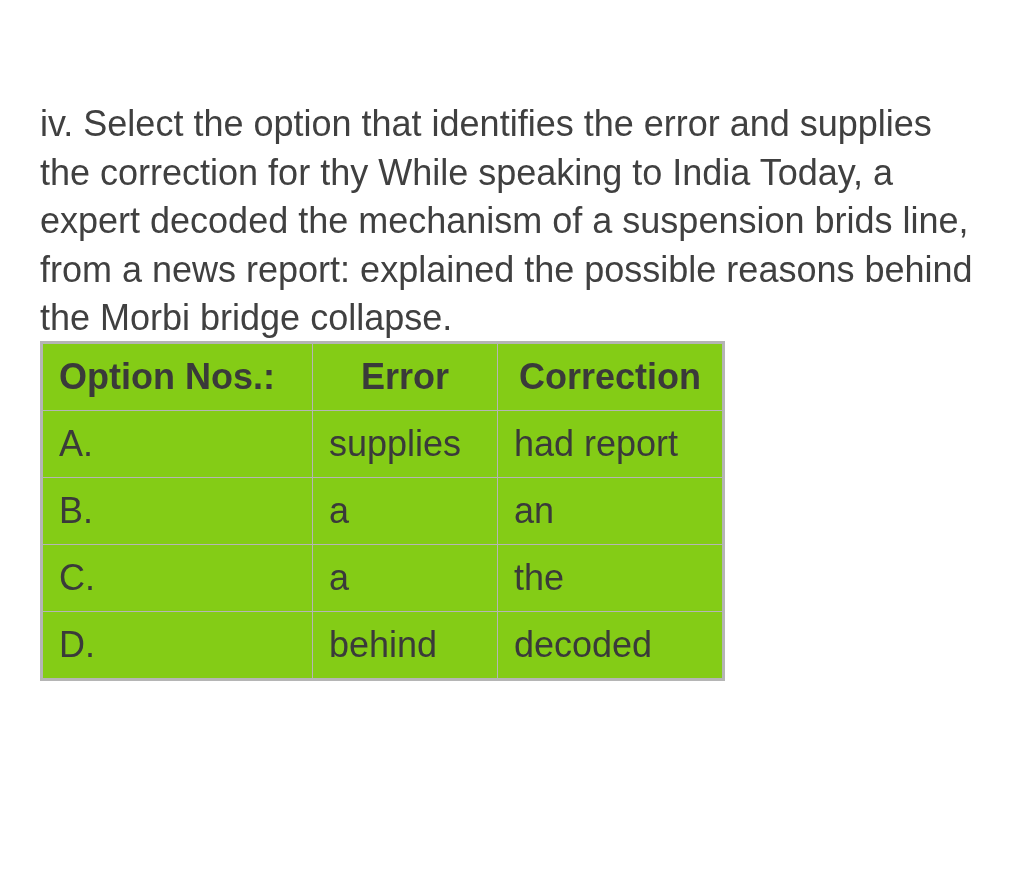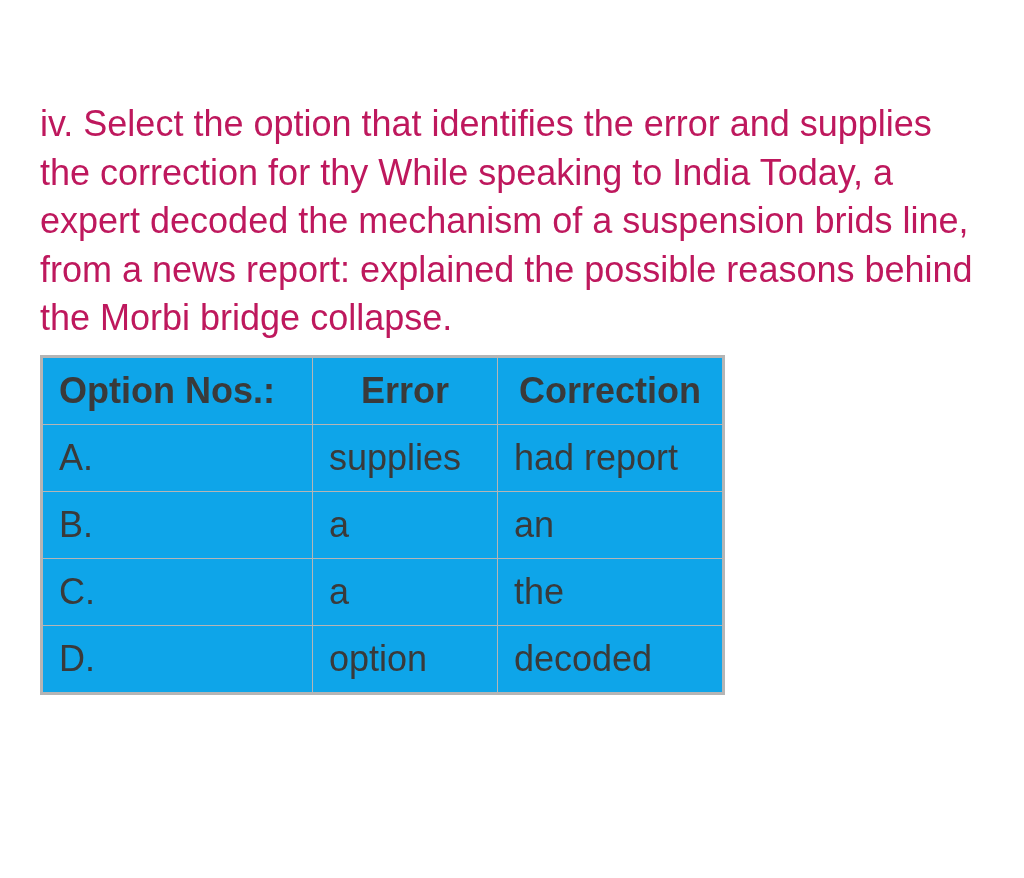--- a/index.html
+++ b/index.html
@@ -11,39 +11,39 @@
       background: #ffffff;
       width: 1024px;
       height: 878px;
       font-family: Arial, Helvetica, sans-serif;
       padding: 100px 40px 40px 40px;
       color: #3a3a3a;
     }
     .question-text {
       font-size: 36px;
       line-height: 1.35;
-      color: #be185d;
-      margin-bottom: 14px;
+      color: #404040;
+      margin-bottom: 0;
       max-width: 940px;
     }
     .table-container {
       border: 2px solid #b5b5b5;
       display: inline-block;
       margin-top: -2px;
     }
     table {
       border-collapse: collapse;
     }
     th, td {
       border: 1px solid #b5b5b5;
       padding: 12px 16px;
       text-align: left;
       font-size: 36px;
       vertical-align: middle;
-      background: #0ea5e9;
+      background: #84cc16;
     }
     th {
       font-weight: bold;
       color: #3a3a3a;
     }
     th.center {
       text-align: center;
     }
     td {
       font-weight: normal;
@@ -87,21 +87,21 @@
         <td>a</td>
         <td>an</td>
       </tr>
       <tr>
         <td>C.</td>
         <td>a</td>
         <td>the</td>
       </tr>
       <tr>
         <td>D.</td>
-        <td>option</td>
+        <td>behind</td>
         <td>decoded</td>
       </tr>
     </tbody>
   </table>
 </div>
 
 
 
 
 </body></html>

